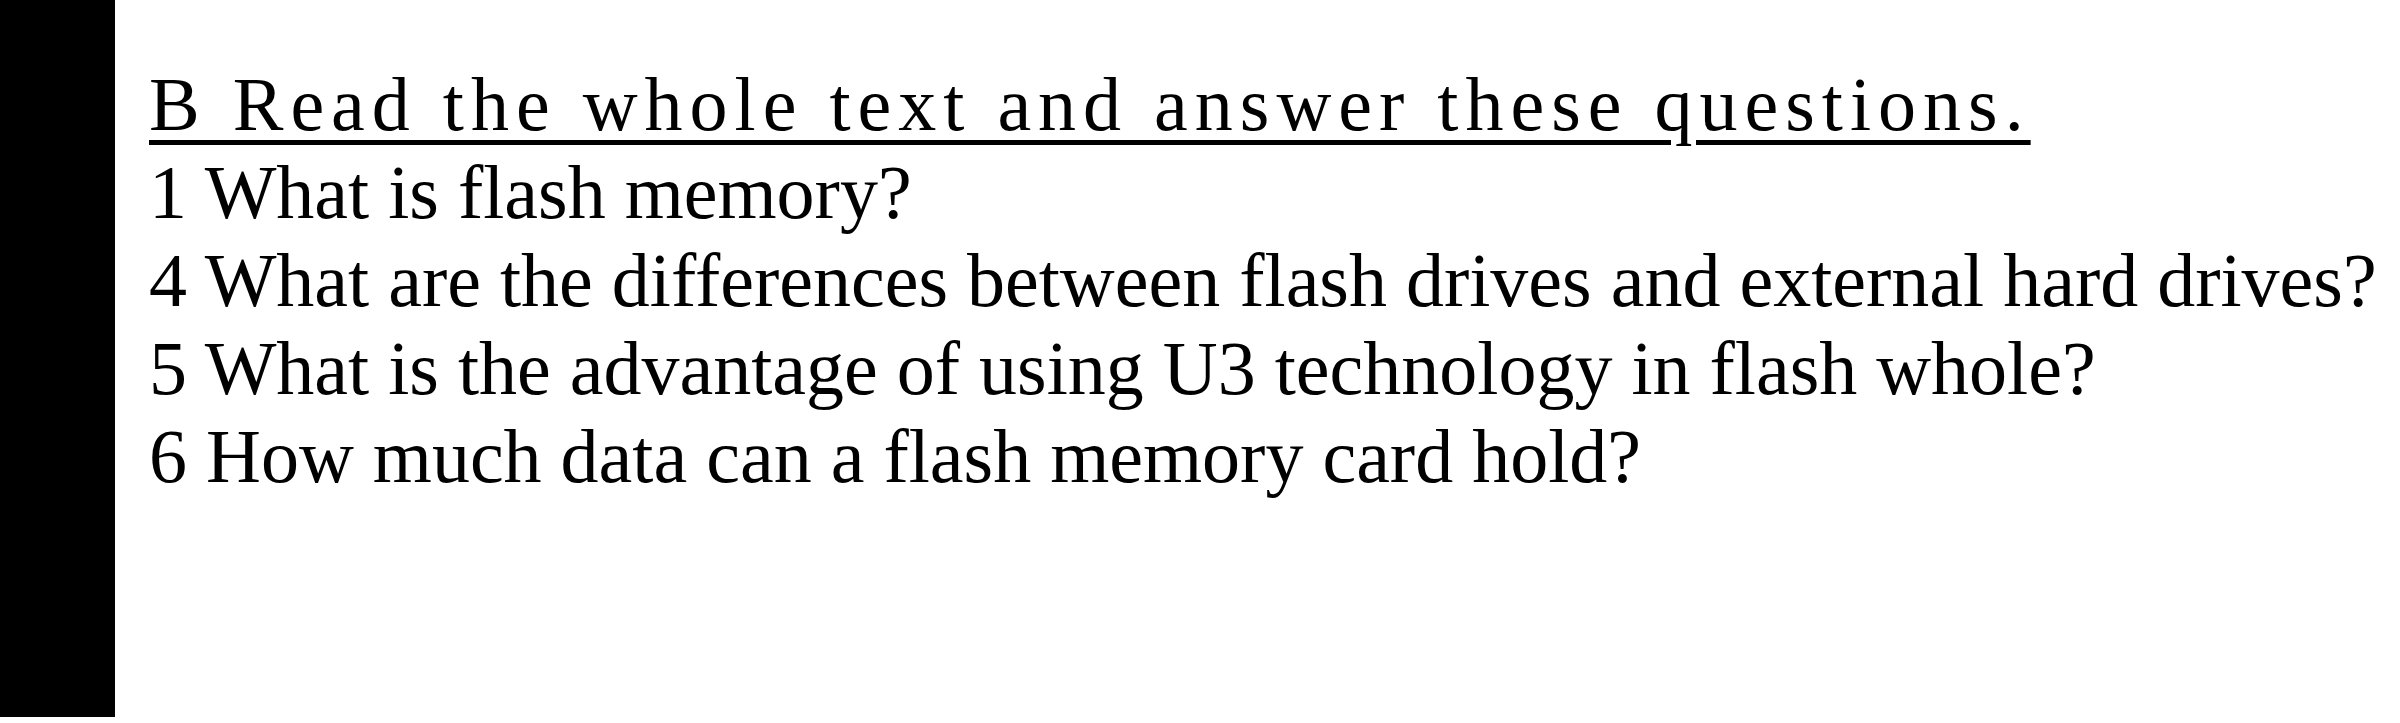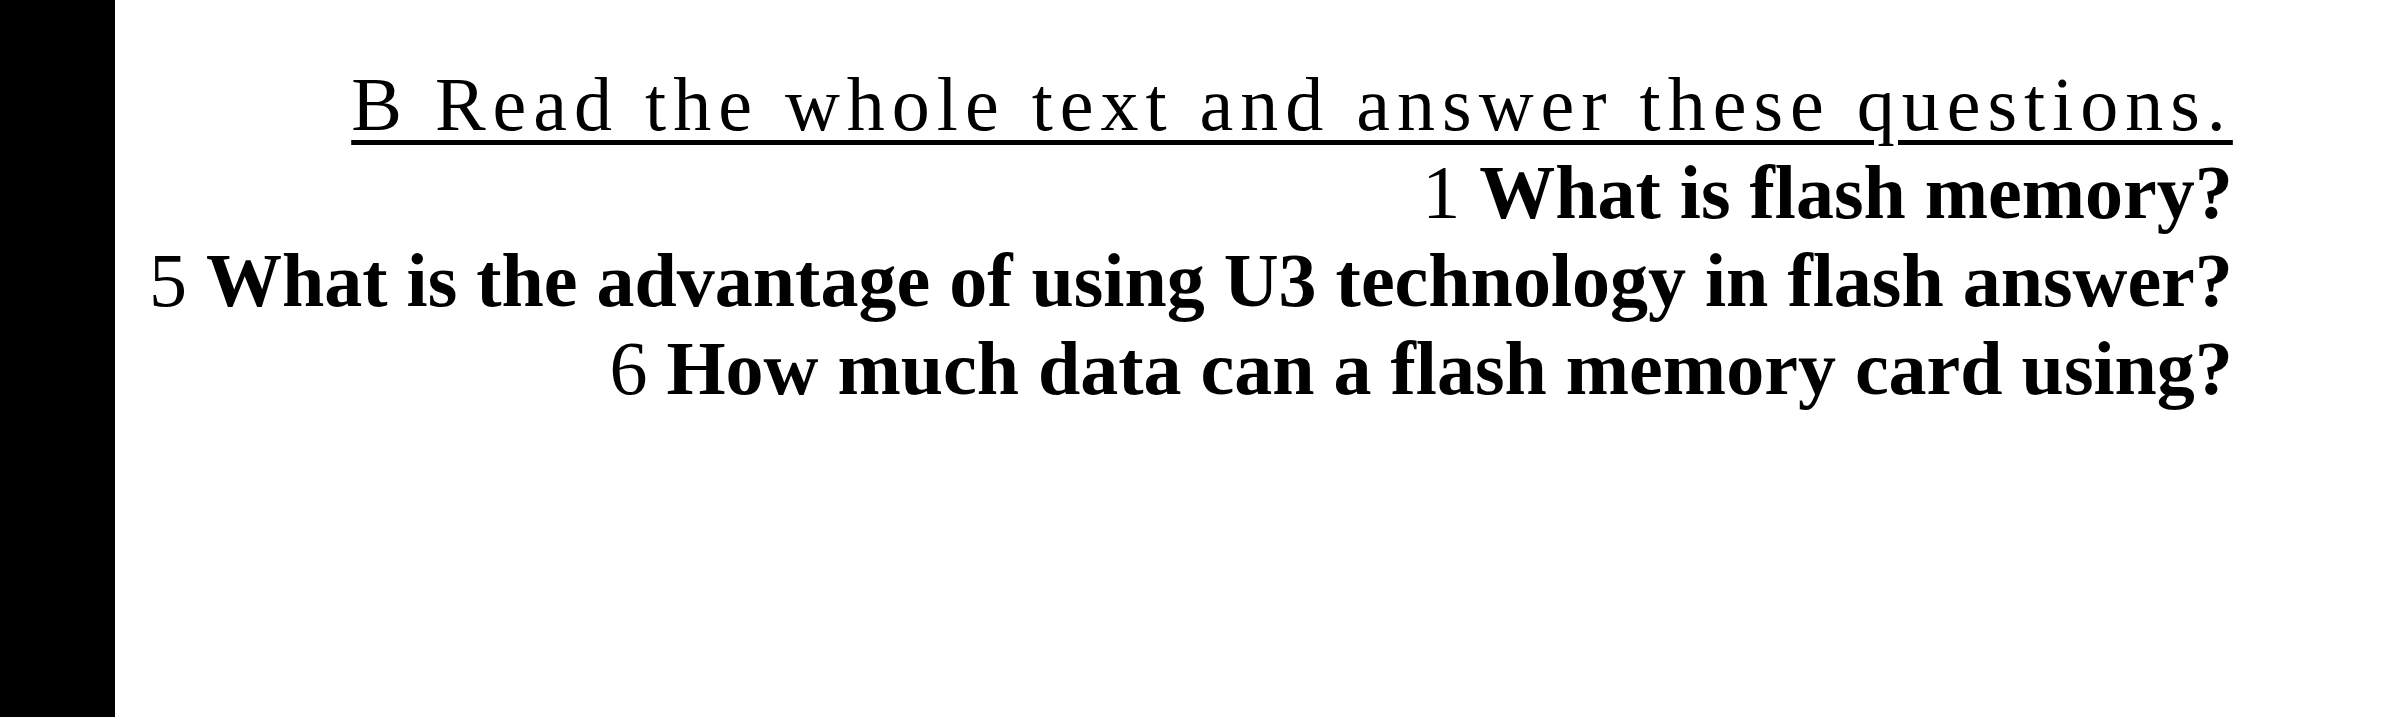--- a/index.html
+++ b/index.html
@@ -23,60 +23,62 @@
     background: #000000;
   }
   .content {
     position: absolute;
     left: 149px;
     top: 60px;
     color: #000000;
     font-size: 76px;
     line-height: 88px;
     white-space: nowrap;
-    text-align: right;
   }
   .heading {
     display: inline-block;
     letter-spacing: 7px;
     text-decoration: underline;
     text-decoration-thickness: 5px;
     text-underline-offset: 10px;
   }
   .question-line {
     white-space: nowrap;
   }
   .q-num {
     display: inline;
   }
   .q-text {
     display: inline;
-    font-weight: bold;
   }
 </style>
 </head>
 <body>
 
 <div class="edge-bar"></div>
 
 <div class="content">
   <div>
     <span class="heading">B Read the whole text and answer these questions.</span>
   </div>
 
   <div class="question-line">
     <span class="q-num">1</span>
     <span class="q-text">What is flash memory?</span>
   </div>
 
 
 
+  <div class="question-line">
+    <span class="q-num">4</span>
+    <span class="q-text">What are the differences between flash drives and external hard drives?</span>
+  </div>
 
   <div class="question-line">
     <span class="q-num">5</span>
-    <span class="q-text">What is the advantage of using U3 technology in flash answer?</span>
+    <span class="q-text">What is the advantage of using U3 technology in flash whole?</span>
   </div>
 
   <div class="question-line">
     <span class="q-num">6</span>
-    <span class="q-text">How much data can a flash memory card using?</span>
+    <span class="q-text">How much data can a flash memory card hold?</span>
   </div>
 </div>
 
 </body></html>

